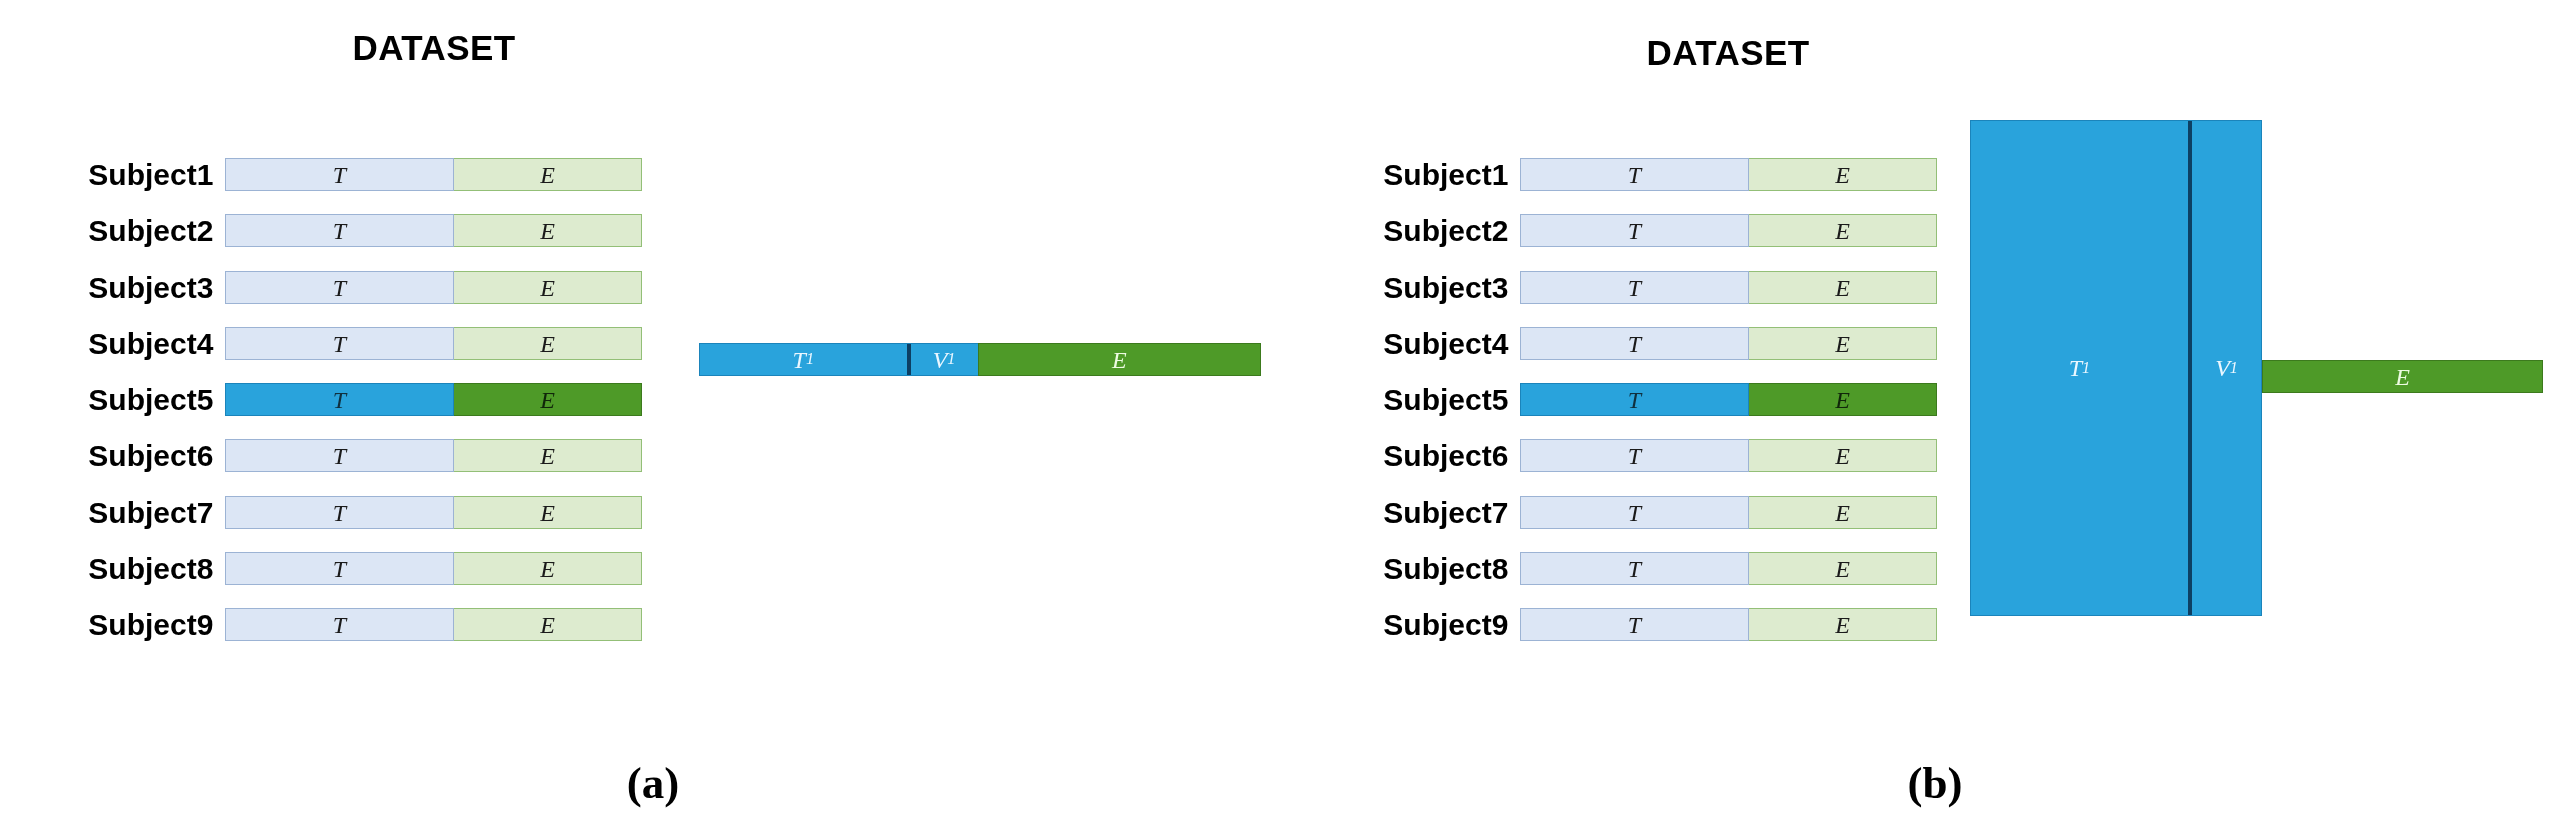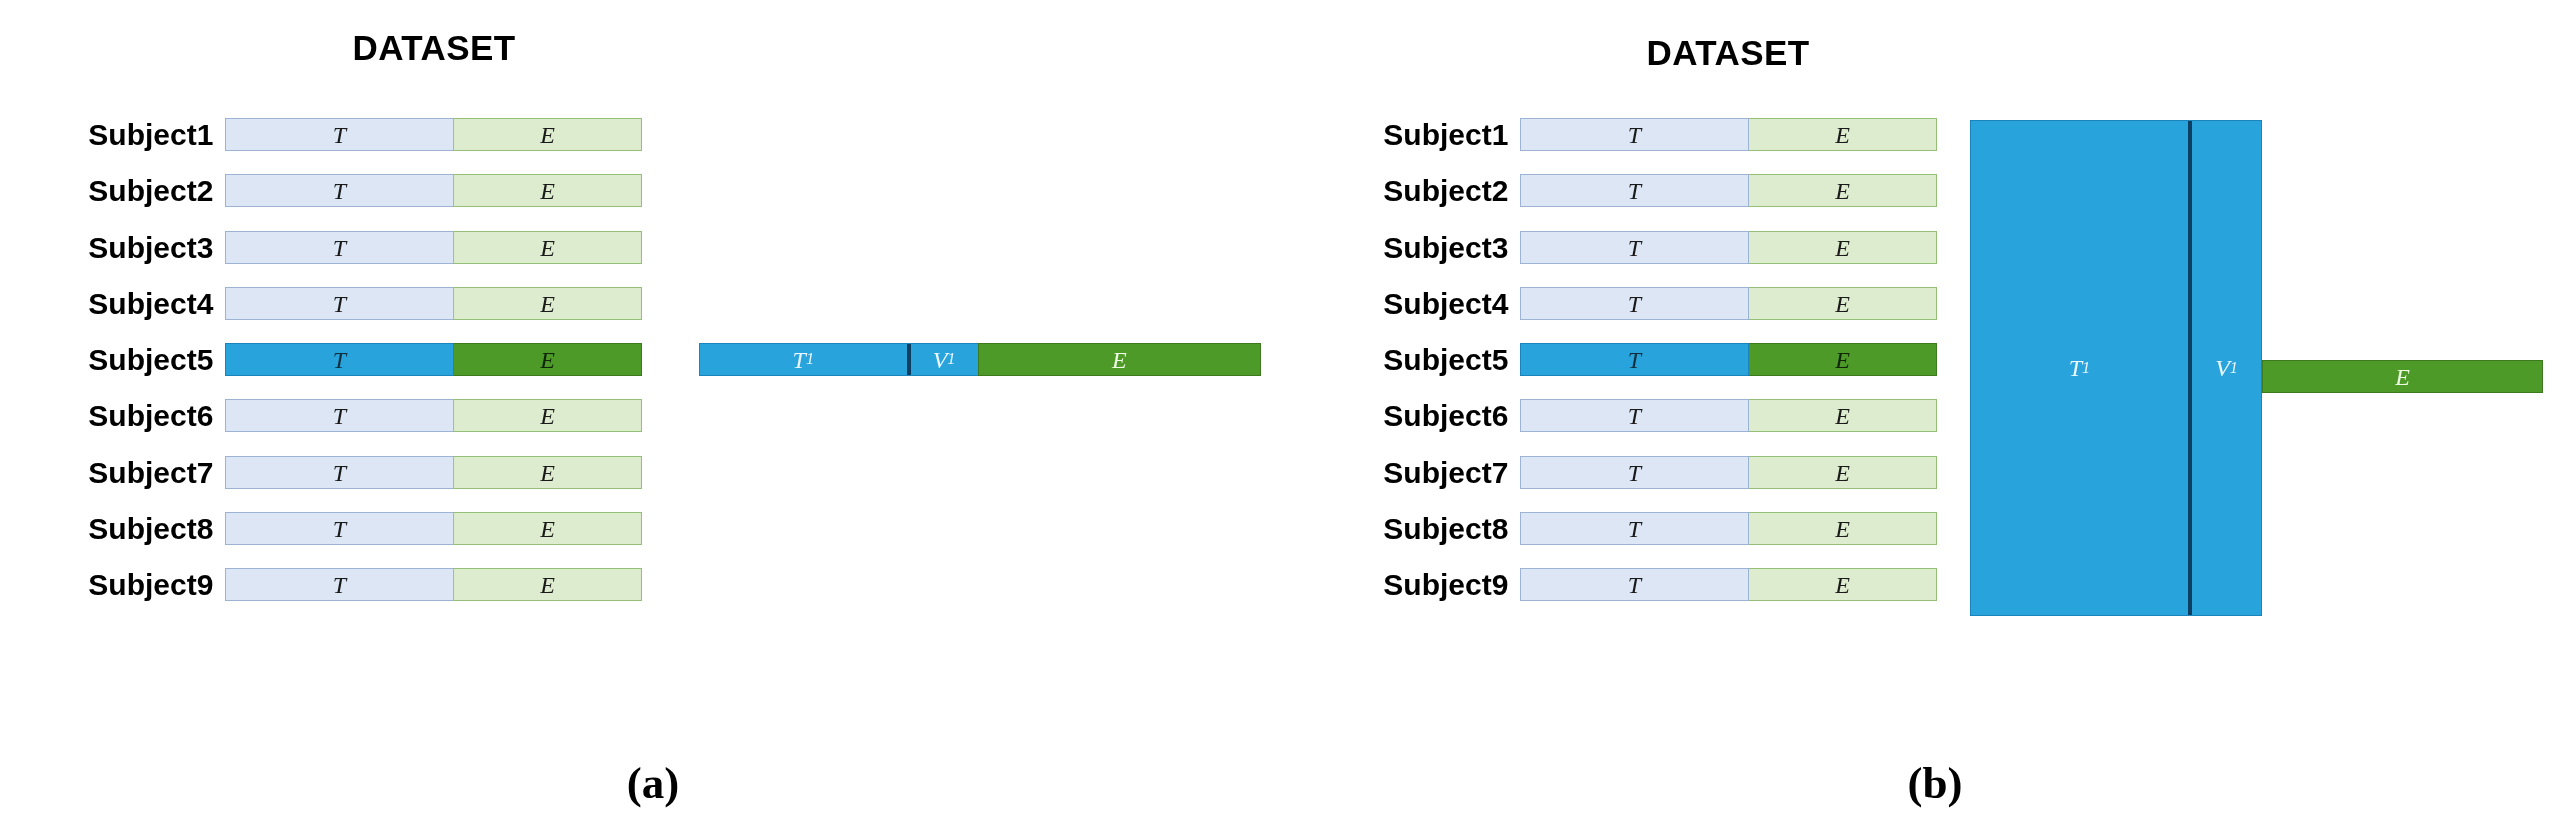--- a/index.html
+++ b/index.html
@@ -25,20 +25,21 @@
     letter-spacing: 0.4px;
     color: #000000;
     white-space: nowrap;
     transform: translateX(-50%);
   }
 
   
   .subject-row {
     position: absolute;
     height: 33px;
+    margin-top: 40px;
   }
   .subject-label {
     position: absolute;
     right: 100%;
     top: 50%;
     transform: translateY(-50%);
     margin-right: 11.6px;
     font-family: "Liberation Sans", sans-serif;
     font-weight: bold;
     font-size: 30px;

